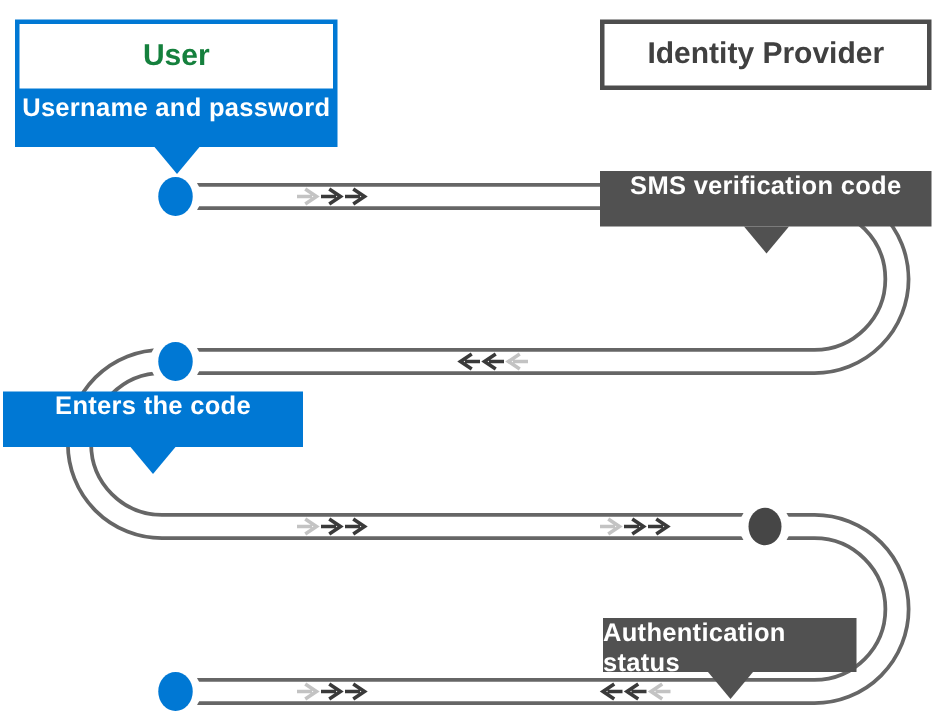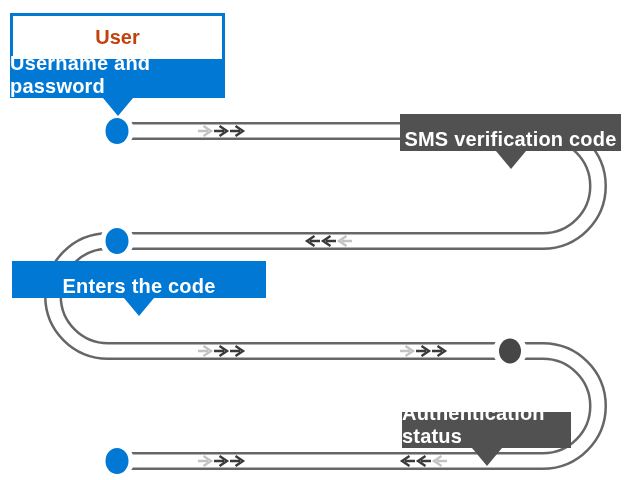--- a/index.html
+++ b/index.html
@@ -11,27 +11,27 @@
     font-family:"Liberation Sans", sans-serif;
   }
   #flow-svg{position:absolute;left:0;top:0;z-index:0;}
   .callout{position:absolute;z-index:2;box-sizing:border-box;}
   .actor-header{
     box-sizing:border-box;
     display:flex;align-items:center;justify-content:center;
     background:#ffffff;
     font-weight:bold;font-size:20px;
   }
-  .actor-header.blue{border:3px solid #0078d4;color:#c2410c;}
+  .actor-header.blue{border:3px solid #0078d4;color:#15803d;}
   .actor-header.gray{border:3px solid #4d4d4d;color:#404040;}
   .step-bar{
     position:relative;
     box-sizing:border-box;
-    display:flex;align-items:flex-end;justify-content:center;
-    color:#ffffff;font-size:20px;font-weight:600;
+    display:flex;align-items:flex-start;justify-content:center;
+    color:#ffffff;font-size:17px;font-weight:600;
     letter-spacing:.2px;
   }
   .step-bar.blue{background:#0078d4;}
   .step-bar.gray{background:#515151;}
   .step-bar::after{
     content:"";
     position:absolute;
     left:50%;bottom:-18px;
     margin-left:-15px;
     width:0;height:0;
@@ -108,25 +108,28 @@
     </g>
   </svg>
 
   <div class="callout actor-header blue" style="left:10px;top:13px;width:215px;height:49px;">
     <span>User</span>
   </div>
   <div class="callout step-bar blue" style="left:10px;top:62px;width:215px;height:36px;">
     <span>Username and password</span>
   </div>
 
+  <div class="callout actor-header gray" style="left:400px;top:13px;width:221px;height:47px;">
+    <span>Identity Provider</span>
+  </div>
   <div class="callout step-bar gray" style="left:400px;top:60px;width:221px;height:37px;margin-top:18px;">
     <span>SMS verification code</span>
   </div>
 
-  <div class="callout step-bar blue" style="left:12px;top:170px;width:254px;height:37px;">
+  <div class="callout step-bar blue" style="left:2px;top:170px;width:200px;height:37px;">
     <span>Enters the code</span>
   </div>
 
   <div class="callout step-bar gray" style="left:402px;top:284px;width:169px;height:36px;">
     <span>Authentication status</span>
   </div>
 
 </div>
 
 </body></html>

